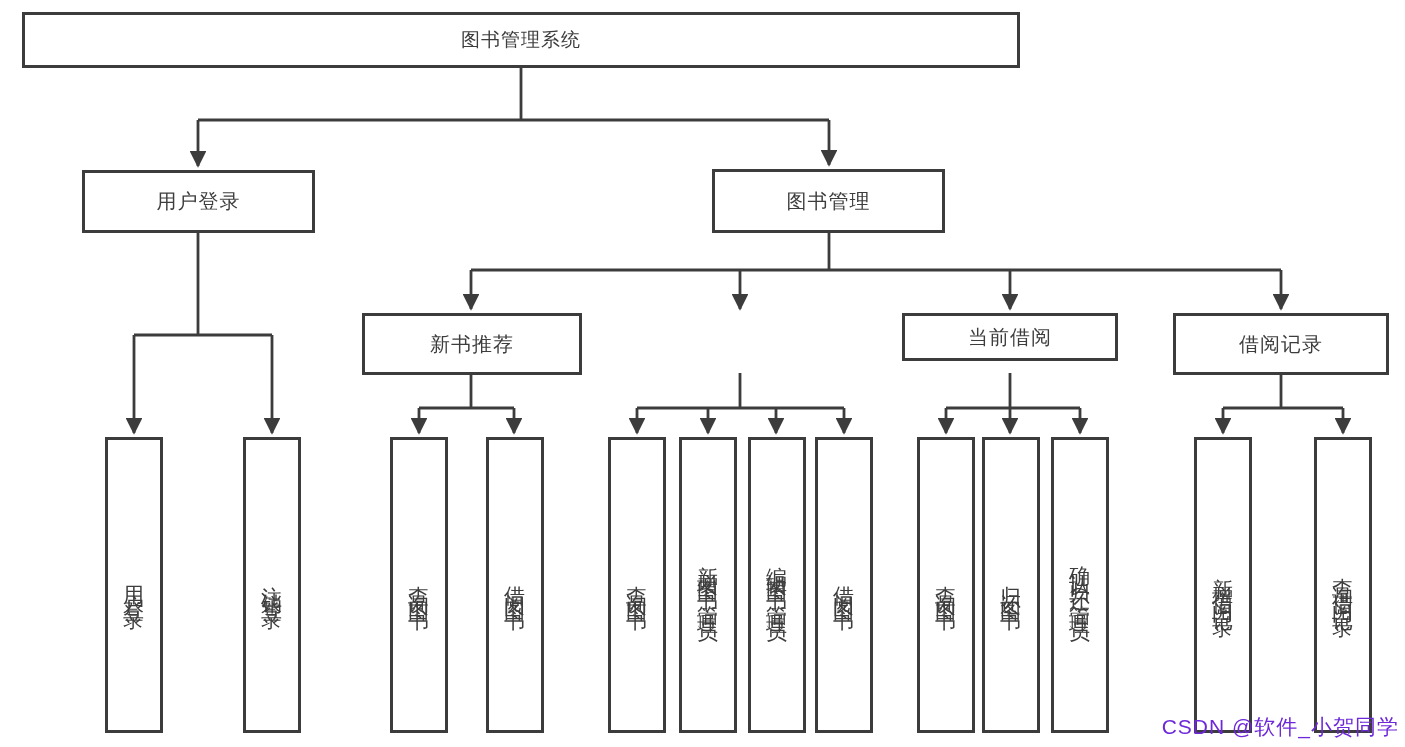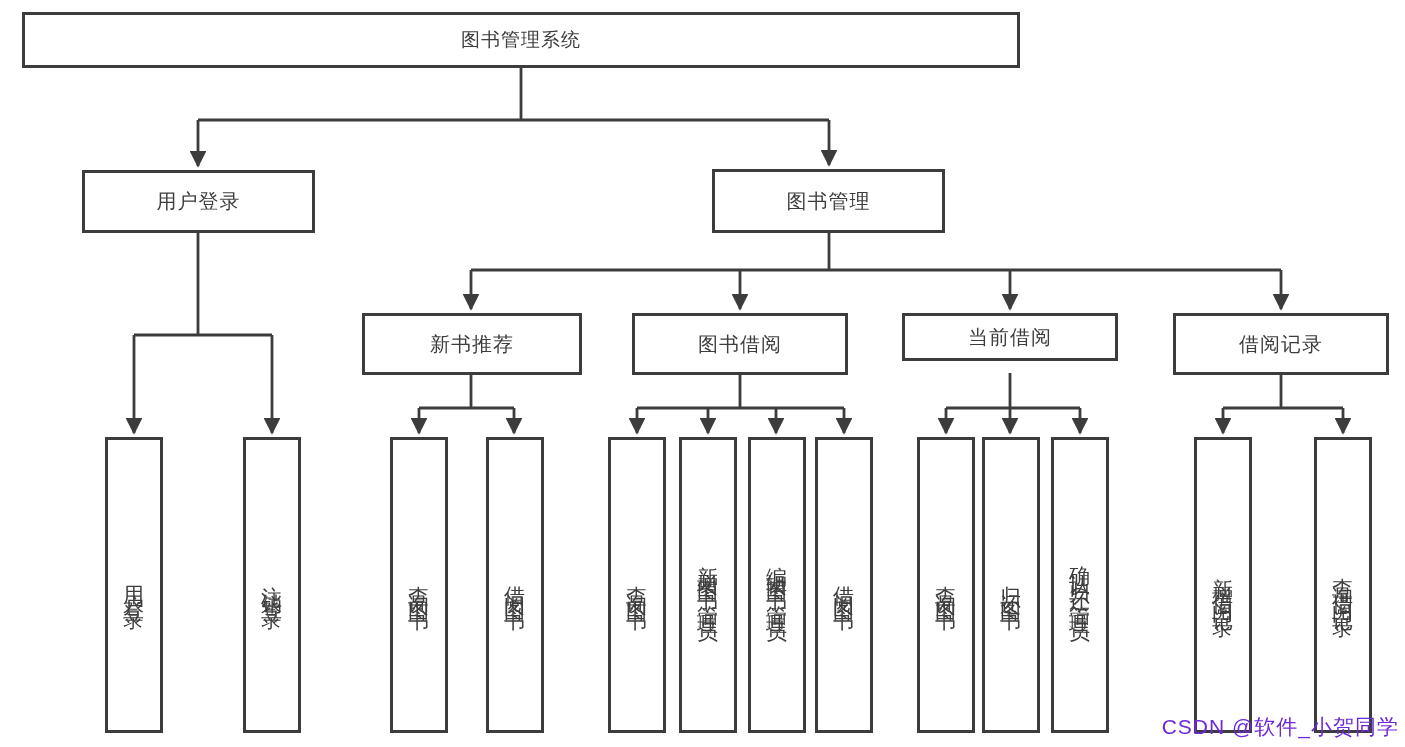--- a/index.html
+++ b/index.html
@@ -113,21 +113,20 @@
       <path d="M1343,408 V433" marker-end="url(#ah)"></path>
     </g>
   </svg>
 
   <div class="node root" style="left:22px; top:12px; width:998px; height:56px;">图书管理系统</div>
 
   <div class="node" style="left:82px; top:170px; width:233px; height:63px;">用户登录</div>
   <div class="node" style="left:712px; top:169px; width:233px; height:64px;">图书管理</div>
 
   <div class="node" style="left:362px; top:313px; width:220px; height:62px;text-align:center;">新书推荐</div>
-  <div class="node" style="left:632px; top:313px; width:216px; height:62px;">图书借阅</div>
   <div class="node" style="left:902px; top:313px; width:216px; height:48px;">当前借阅</div>
   <div class="node" style="left:1173px; top:313px; width:216px; height:62px;">借阅记录</div>
 
   <div class="node leaf" style="left:105px;">
     <span class="vtext">用户登录</span>
   </div>
   <div class="node leaf" style="left:243px;">
     <span class="vtext">注销登录</span>
   </div>
 

